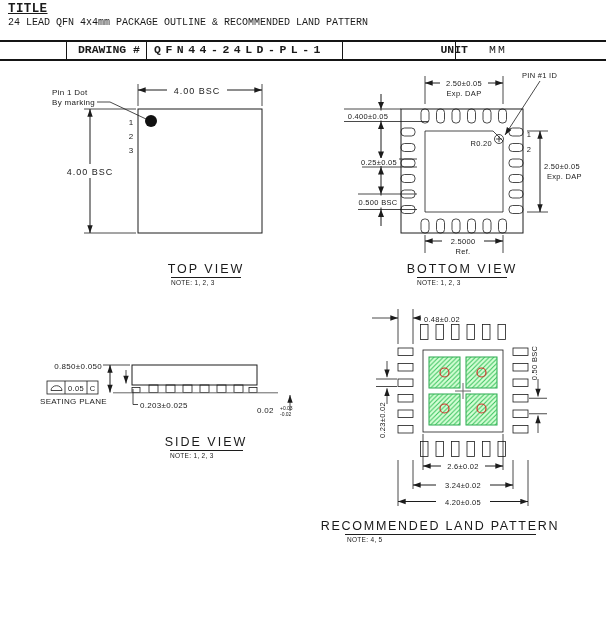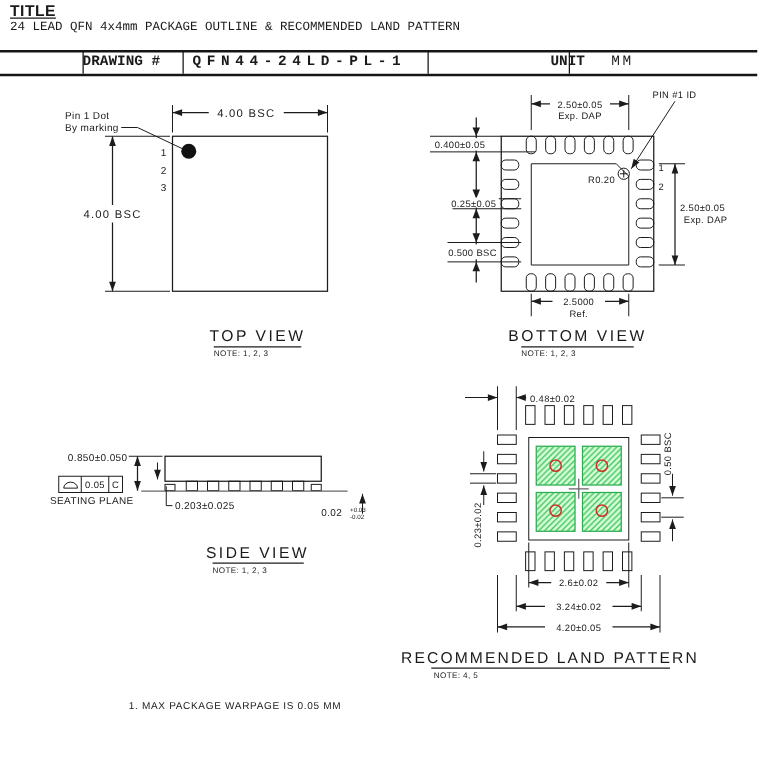--- a/index.html
+++ b/index.html
@@ -1,19 +1,19 @@
 <!DOCTYPE html>
 <html><head>
 <meta charset="utf-8">
 <style>
   html,body{margin:0;padding:0;background:#fff;}
   body{width:606px;height:622px;position:relative;overflow:hidden;
        font-family:"Liberation Sans",sans-serif;color:#1a1a1a;}
   .abs{position:absolute;}
-  #hdr-title{left:8px;top:2px;font-family:Liberation Sans, sans-serif;
+  #hdr-title{left:8px;top:2px;font-family:Liberation Mono, monospace;
              font-weight:bold;font-size:12.5px;text-decoration:underline;letter-spacing:.4px;}
   #hdr-sub{left:8px;top:17px;font-family:"Liberation Mono",monospace;font-size:10px;}
   #tbl-band{left:0;top:40px;width:606px;height:17px;
             border-top:2px solid #151515;border-bottom:2px solid #151515;}
   .vline{position:absolute;top:40px;height:19px;width:1px;background:#151515;}
   .tcell{position:absolute;top:43px;font-family:"Liberation Mono",monospace;font-size:11.5px;line-height:13px;}
   .tbold{font-weight:bold;}
   #notes{left:103px;top:542px;font-size:8px;line-height:9px;letter-spacing:.55px;
          white-space:pre;color:#1a1a1a;}
   svg{position:absolute;left:0;top:0;}
@@ -37,21 +37,21 @@
 <body>
 
 <div class="abs" id="hdr-title">TITLE</div>
 <div class="abs" id="hdr-sub">24 LEAD QFN 4x4mm PACKAGE OUTLINE &amp; RECOMMENDED LAND PATTERN</div>
 
 <div class="abs" id="tbl-band"></div>
 <div class="vline" style="left:66px"></div>
 <div class="vline" style="left:146px"></div>
 <div class="vline" style="left:342px"></div>
 <div class="vline" style="left:455px"></div>
-<div class="tcell tbold" style="left:66px;width:74px;">DRAWING #</div>
+<div class="tcell tbold" style="left:66px;width:74px;text-align:right;">DRAWING #</div>
 <div class="tcell" style="left:154px;letter-spacing:4.5px;font-weight:bold;">QFN44-24LD-PL-1</div>
 <div class="tcell tbold" style="left:394px;width:74px;text-align:right;">UNIT</div>
 <div class="tcell" style="left:489px;letter-spacing:2px;text-align:center;">MM</div>
 
 <svg width="606" height="622" viewBox="0 0 606 622">
   <defs>
     <marker id="m" markerUnits="userSpaceOnUse" markerWidth="9" markerHeight="7" refX="8.2" refY="3" orient="auto-start-reverse">
       <path d="M0.5,0.3 L8.2,3 L0.5,5.7 Z" fill="#1c1c1c"></path>
     </marker>
     <pattern id="hatch" width="4.6" height="4.6" patternUnits="userSpaceOnUse">
@@ -304,19 +304,18 @@
     <rect class="bgw" x="436" y="495.5" width="54" height="11"></rect>
     <text class="t75 mid" x="463" y="504.5">4.20±0.05</text>
 
     <text class="vtitle2 mid" x="440" y="530">RECOMMENDED LAND PATTERN</text>
     <line class="ln" x1="345" y1="534.5" x2="536" y2="534.5"></line>
     <text class="t65" x="347" y="542">NOTE: 4, 5</text>
   </g>
 </svg>
 
 <div class="abs" id="notes">
-  <div>1. MAX PACKAGE WARPAGE IS 0.05 MM</div>
   
   
   
   
   
 </div>
 
 </body></html>

